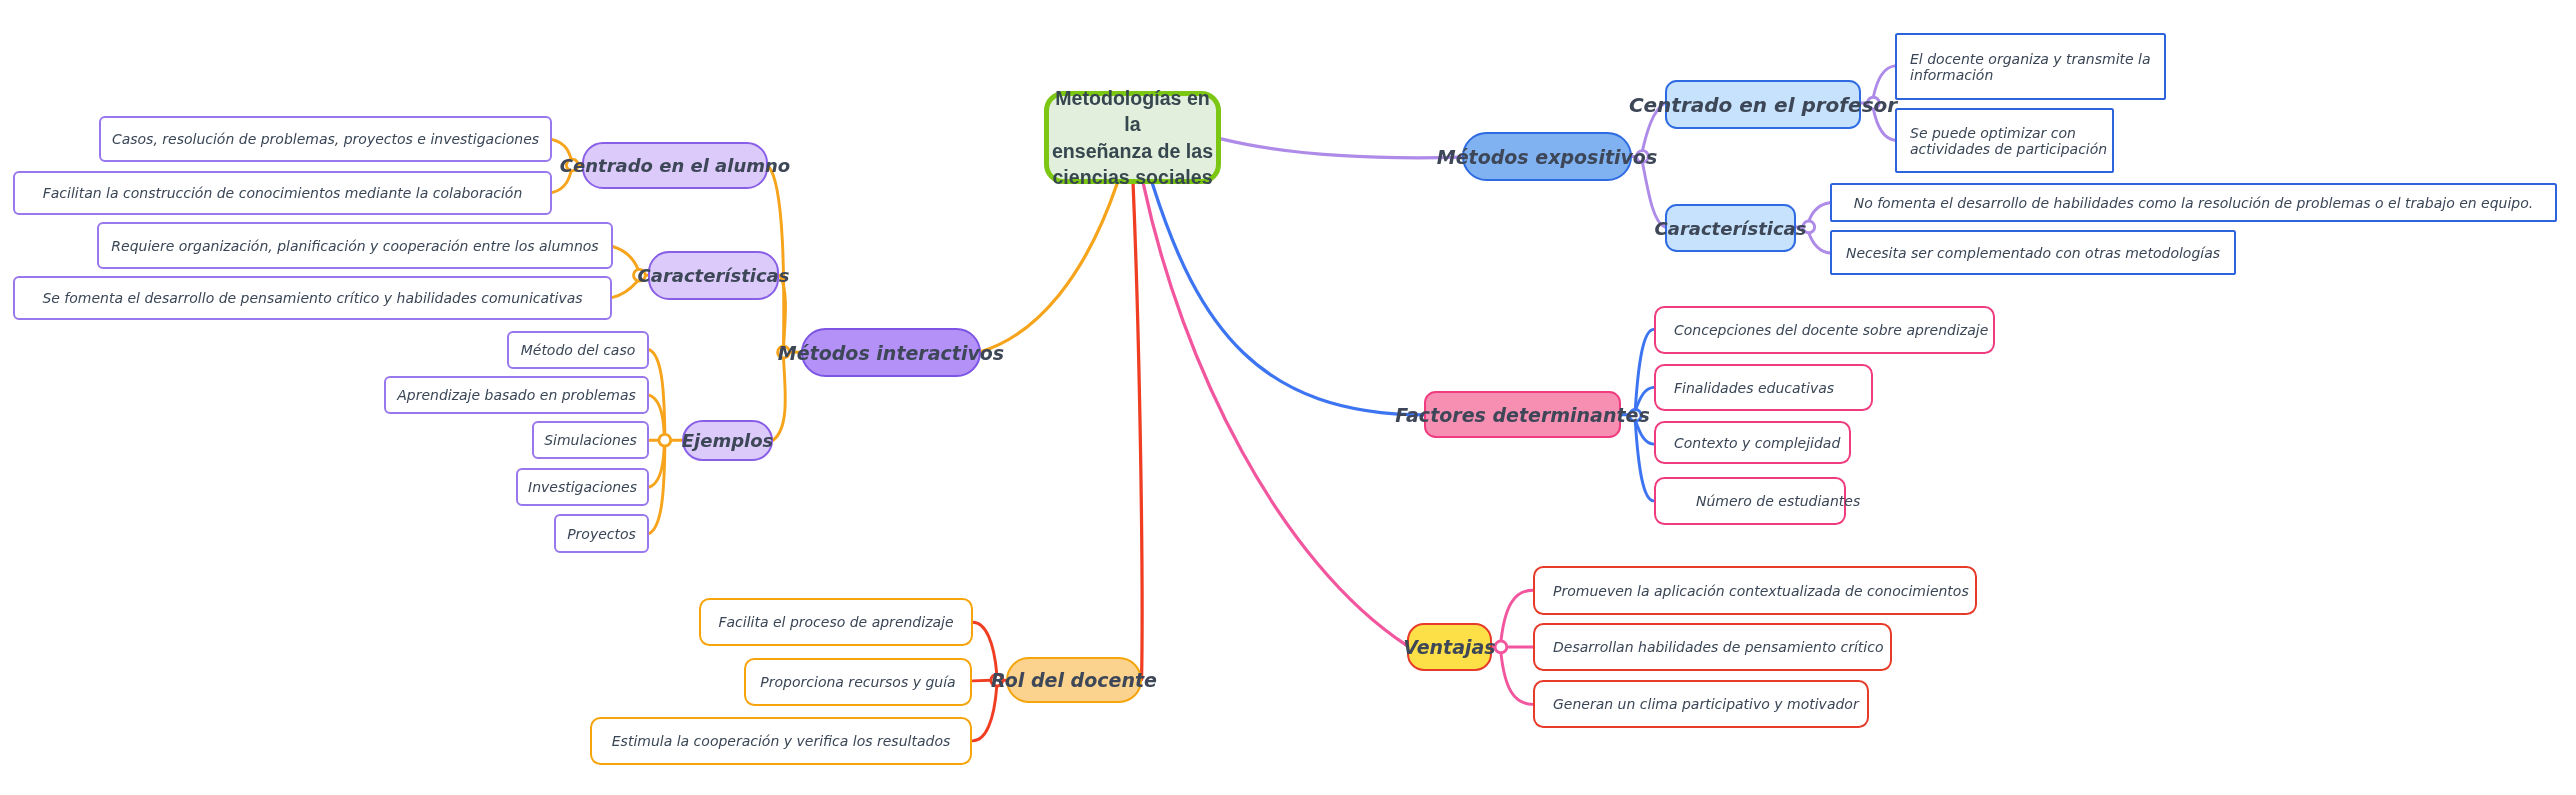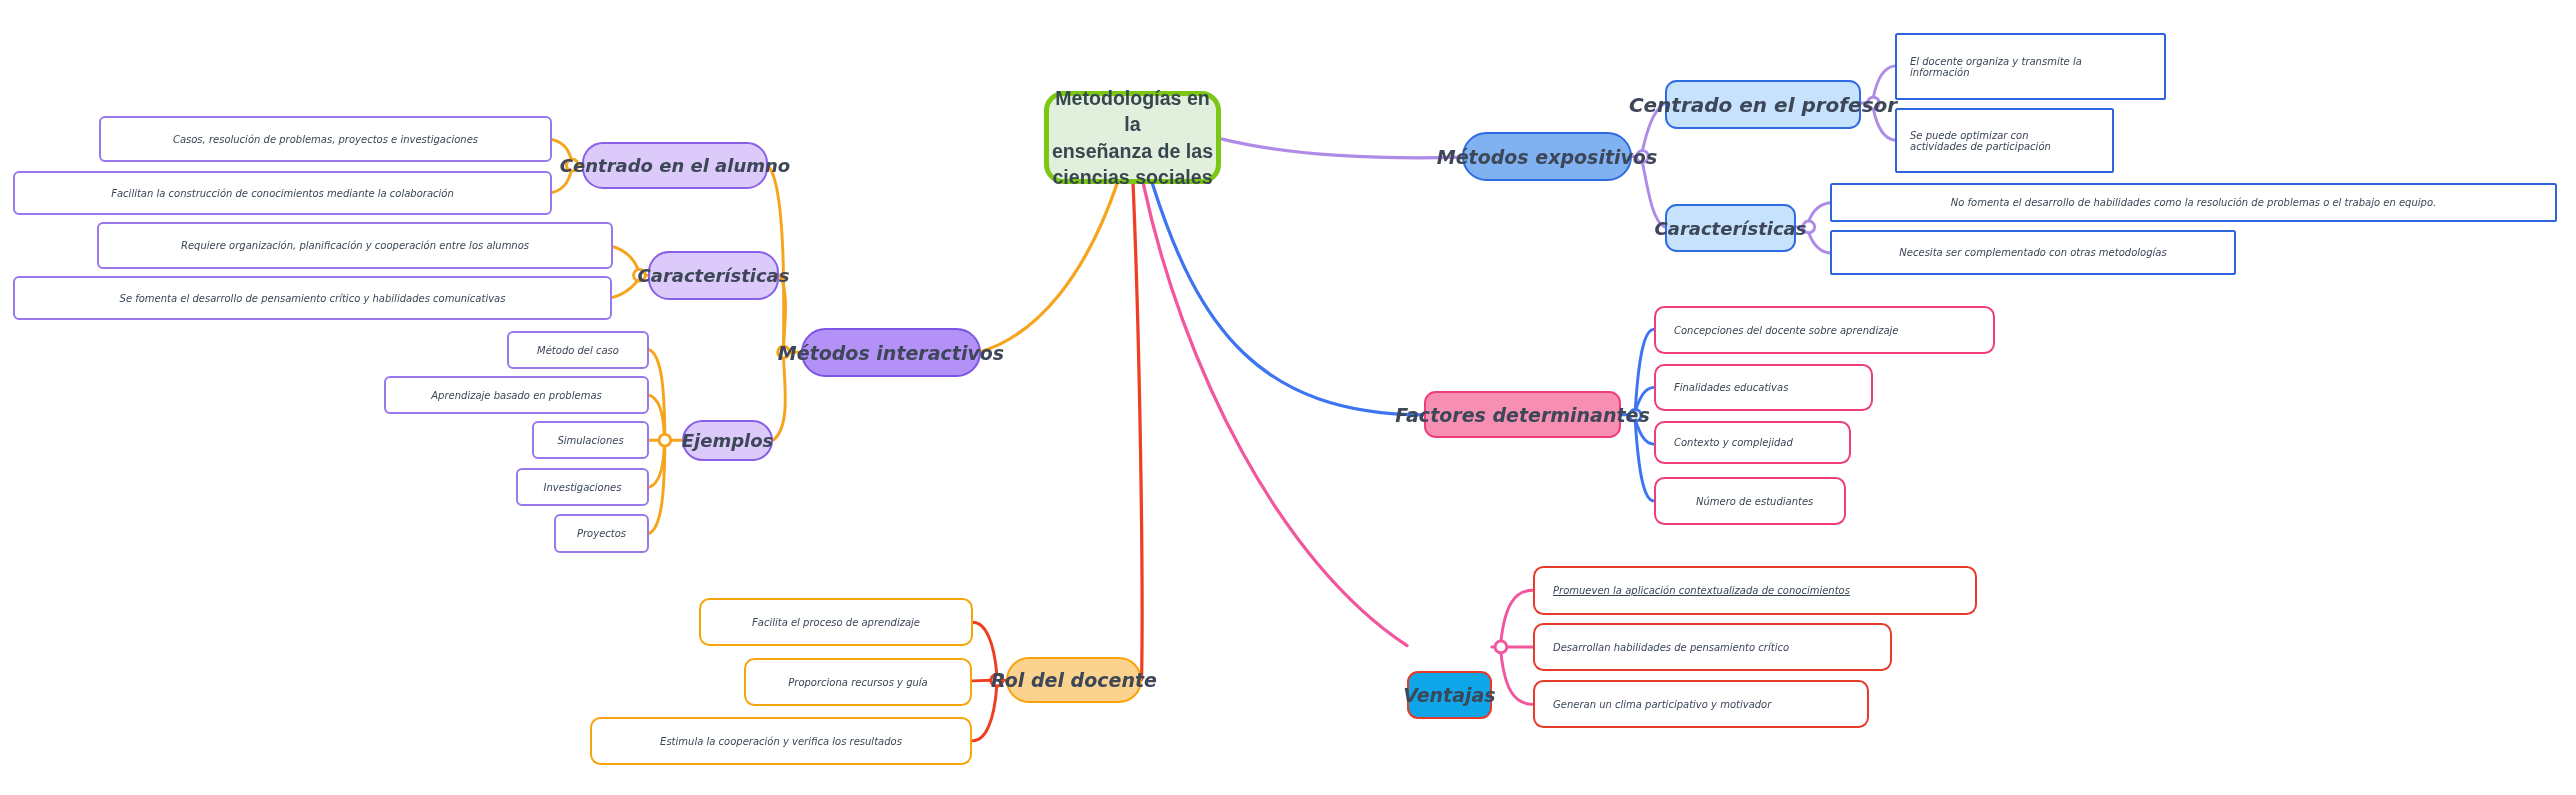--- a/index.html
+++ b/index.html
@@ -9,23 +9,23 @@
   .node{position:absolute;box-sizing:border-box;display:flex;align-items:center;justify-content:center;}
   .center-node{background:#E2EFDC;border:5.2px solid #7CC614;border-radius:19.6px;
           font-family:"Liberation Sans",sans-serif;font-weight:bold;font-size:19.6px;line-height:1.33;
           color:#37474F;text-align:center;white-space:pre-line;}
   .topic{font-style:italic;font-weight:bold;font-size:19px;color:#3D4757;white-space:nowrap;}
   .t-purple-main{background:#B491F6;border:2.6px solid #7C55E4;border-radius:25px;}
   .t-purple-sub{background:#DCCBFA;border:2.6px solid #8A5FE8;border-radius:21px;}
   .t-blue-main{background:#80B2F2;border:2.6px solid #2E6BE2;border-radius:25px;}
   .t-blue-sub{background:#C7E2FC;border:2.6px solid #2E6BE2;border-radius:11.7px;}
   .t-pink{background:#F78FB2;border:2.6px solid #EE3C7E;border-radius:11.7px;}
-  .t-salmon{background:#0ea5e9;border:2.6px solid #E73A28;border-radius:11px;margin-top:48px;}
+  .t-salmon{background:#fde047;border:2.6px solid #E73A28;border-radius:17px;}
   .t-orange{background:#FBD38E;border:2.6px solid #F5A50B;border-radius:23.5px;}
-  .leaf{background:#fff;font-style:italic;font-size:10px;color:#3A4656;white-space:nowrap;}
+  .leaf{background:#fff;font-style:italic;font-size:14px;color:#3A4656;white-space:nowrap;}
   .l-purple{border:2.6px solid #9878EC;border-radius:6px;}
   .l-blue{border:2.6px solid #2E63DE;border-radius:2.6px;}
   .l-blue.multi{white-space:pre-line;justify-content:flex-start;text-align:left;padding-left:13px;}
   .l-pink{border:2.6px solid #EE3C7E;border-radius:10.4px;justify-content:flex-start;padding-left:18px;}
   .l-red{border:2.6px solid #E73A28;border-radius:10.4px;justify-content:flex-start;padding-left:18px;}
   .l-orange{border:2.6px solid #F5A50B;border-radius:10.4px;}
 </style>
 </head>
 <body>
 
@@ -127,21 +127,21 @@
   <div class="node leaf l-blue" style="left:1830px;top:183px;width:727px;height:39px;">No fomenta el desarrollo de habilidades como la resolución de problemas o el trabajo en equipo.</div>
   <div class="node leaf l-blue" style="left:1830px;top:230px;width:406px;height:45px;">Necesita ser complementado con otras metodologías</div>
 
   <div class="node topic t-pink" style="left:1424px;top:391px;width:197px;height:47px;">Factores determinantes</div>
   <div class="node leaf l-pink" style="left:1654px;top:306px;width:341px;height:48px;">Concepciones del docente sobre aprendizaje</div>
   <div class="node leaf l-pink" style="left:1654px;top:364px;width:219px;height:47px;">Finalidades educativas</div>
   <div class="node leaf l-pink" style="left:1654px;top:421px;width:197px;height:43px;">Contexto y complejidad</div>
   <div class="node leaf l-pink" style="left:1654px;top:477px;width:192px;height:48px;padding-left:40px;">Número de estudiantes</div>
 
   <div class="node topic t-salmon" style="left:1407px;top:623px;width:85px;height:48px;">Ventajas</div>
-  <div class="node leaf l-red" style="left:1533px;top:566px;width:444px;height:49px;text-decoration:underline;">Promueven la aplicación contextualizada de conocimientos</div>
+  <div class="node leaf l-red" style="left:1533px;top:566px;width:444px;height:49px;">Promueven la aplicación contextualizada de conocimientos</div>
   <div class="node leaf l-red" style="left:1533px;top:623px;width:359px;height:48px;">Desarrollan habilidades de pensamiento crítico</div>
   <div class="node leaf l-red" style="left:1533px;top:680px;width:336px;height:48px;">Generan un clima participativo y motivador</div>
 
   <div class="node topic t-orange" style="left:1006px;top:657px;width:136px;height:46px;">Rol del docente</div>
   <div class="node leaf l-orange" style="left:699px;top:598px;width:274px;height:48px;">Facilita el proceso de aprendizaje</div>
   <div class="node leaf l-orange" style="left:744px;top:658px;width:228px;height:48px;">Proporciona recursos y guía</div>
   <div class="node leaf l-orange" style="left:590px;top:717px;width:382px;height:48px;">Estimula la cooperación y verifica los resultados</div>
 
 </div>
 

